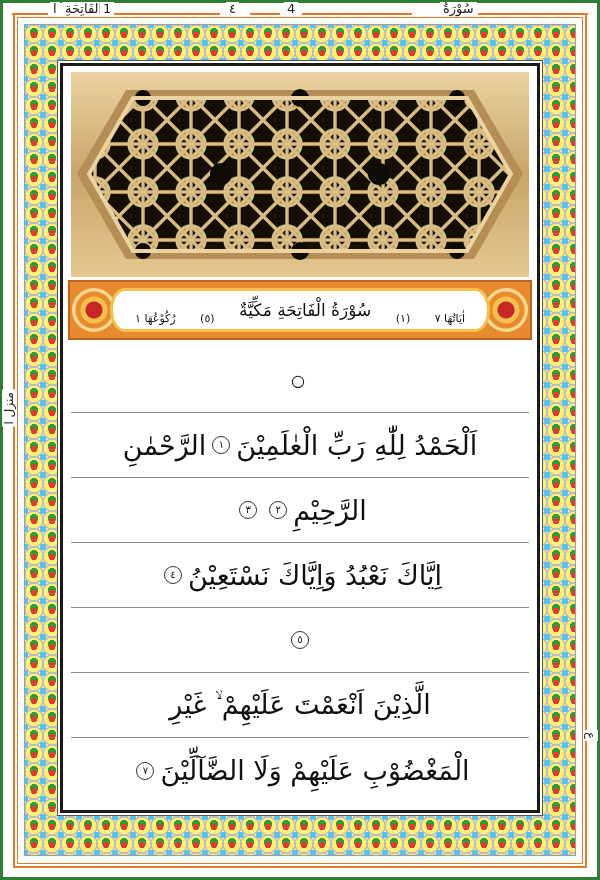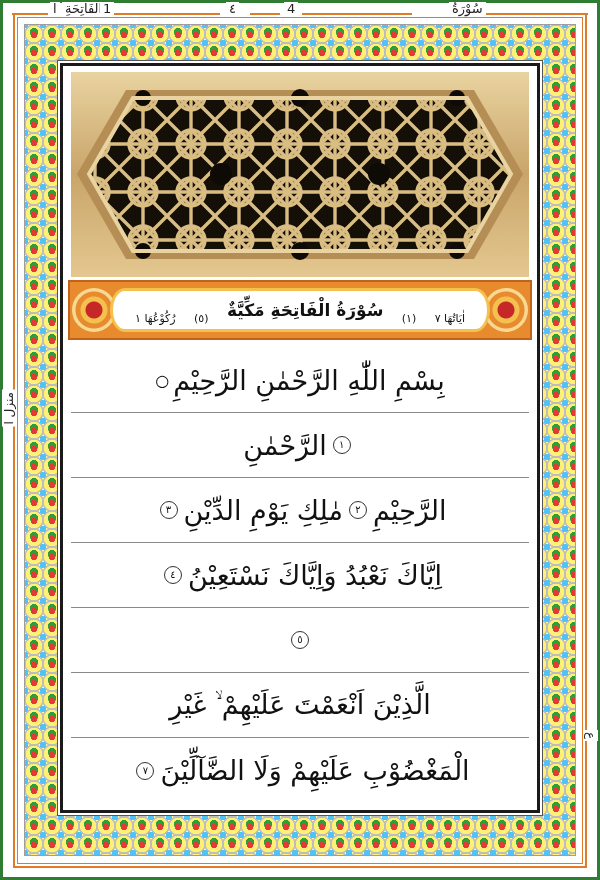--- a/index.html
+++ b/index.html
@@ -76,21 +76,21 @@
     }
     .banner-end.left { left: 2px; }
     .banner-end.right { right: 2px; }
     .banner-row {
       position: absolute; left: 0; right: 0; top: 0; bottom: 0;
       display: flex; align-items: center; justify-content: space-between;
       padding: 0 22px; direction: rtl;
       font-family: "DejaVu Sans", sans-serif; color: #111;
     }
     .banner-small { font-size: 11px; margin-top: 16px; }
-    .banner-title { font-size: 17px; font-weight: bold; }
+    .banner-title { font-size: 17px; font-weight: normal; }
 
     
     .lines {
       position: absolute; left: 8px; top: 282px; width: 458px;
     }
     .verse-line {
       height: 65px; border-bottom: 1px solid #8a8a8a;
       display: flex; align-items: center; justify-content: center;
       direction: rtl;
       font-family: "DejaVu Sans", sans-serif; font-size: 27px; color: #111;
@@ -121,21 +121,21 @@
   <div class="hdr-line" style="left:112px;width:108px;"></div>
   <div class="hdr-line" style="left:250px;width:30px;"></div>
   <div class="hdr-line" style="left:302px;width:110px;"></div>
   <div class="hdr-line" style="left:478px;width:110px;"></div>
 
   <span class="hdr-text" style="left:50px;">ا</span>
   <span class="hdr-text" style="left:62px;">الفَاتِحَةِ</span>
   <span class="hdr-text" style="left:100px;">1</span>
   <span class="hdr-text" style="left:226px;">٤</span>
   <span class="hdr-text" style="left:284px;">4</span>
-  <span class="hdr-text" style="left:449px;">سُوْرَةُ</span>
+  <span class="hdr-text" style="left:440px;">سُوْرَةُ</span>
 </div>
 
 <div class="orange-rule-outer"></div>
 <div class="orange-rule-inner"></div>
 
 <div class="floral-border"></div>
 
 <div class="side-text side-left">منزل ا</div>
 <div class="side-text side-right">ع</div>
 
@@ -185,31 +185,30 @@
         <span class="banner-small">(١)</span>
         <span class="banner-title">سُوْرَةُ الْفَاتِحَةِ مَكِّيَّةٌ</span>
         <span class="banner-small">(٥)</span>
         <span class="banner-small">رُكُوْعُهَا ١</span>
       </div>
     </div>
   </div>
 
   <div class="lines">
     <div class="verse-line first">
-      <span>بِسْمِ اللّٰهِ الرَّحْمٰنِ الرَّحِيْمِ</span>
       <span style="font-size:16px;margin-right:4px;">○</span>
     </div>
     <div class="verse-line">
+      <span>اَلْحَمْدُ لِلّٰهِ رَبِّ الْعٰلَمِيْنَ</span>
       <span class="ayah-mark">١</span>
       <span>الرَّحْمٰنِ</span>
     </div>
     <div class="verse-line">
       <span>الرَّحِيْمِ</span>
       <span class="ayah-mark">٢</span>
-      <span>مٰلِكِ يَوْمِ الدِّيْنِ</span>
       <span class="ayah-mark">٣</span>
     </div>
     <div class="verse-line">
       <span>اِيَّاكَ نَعْبُدُ وَاِيَّاكَ نَسْتَعِيْنُ</span>
       <span class="ayah-mark">٤</span>
     </div>
     <div class="verse-line">
       <span class="ayah-mark">٥</span>
     </div>
     <div class="verse-line">

